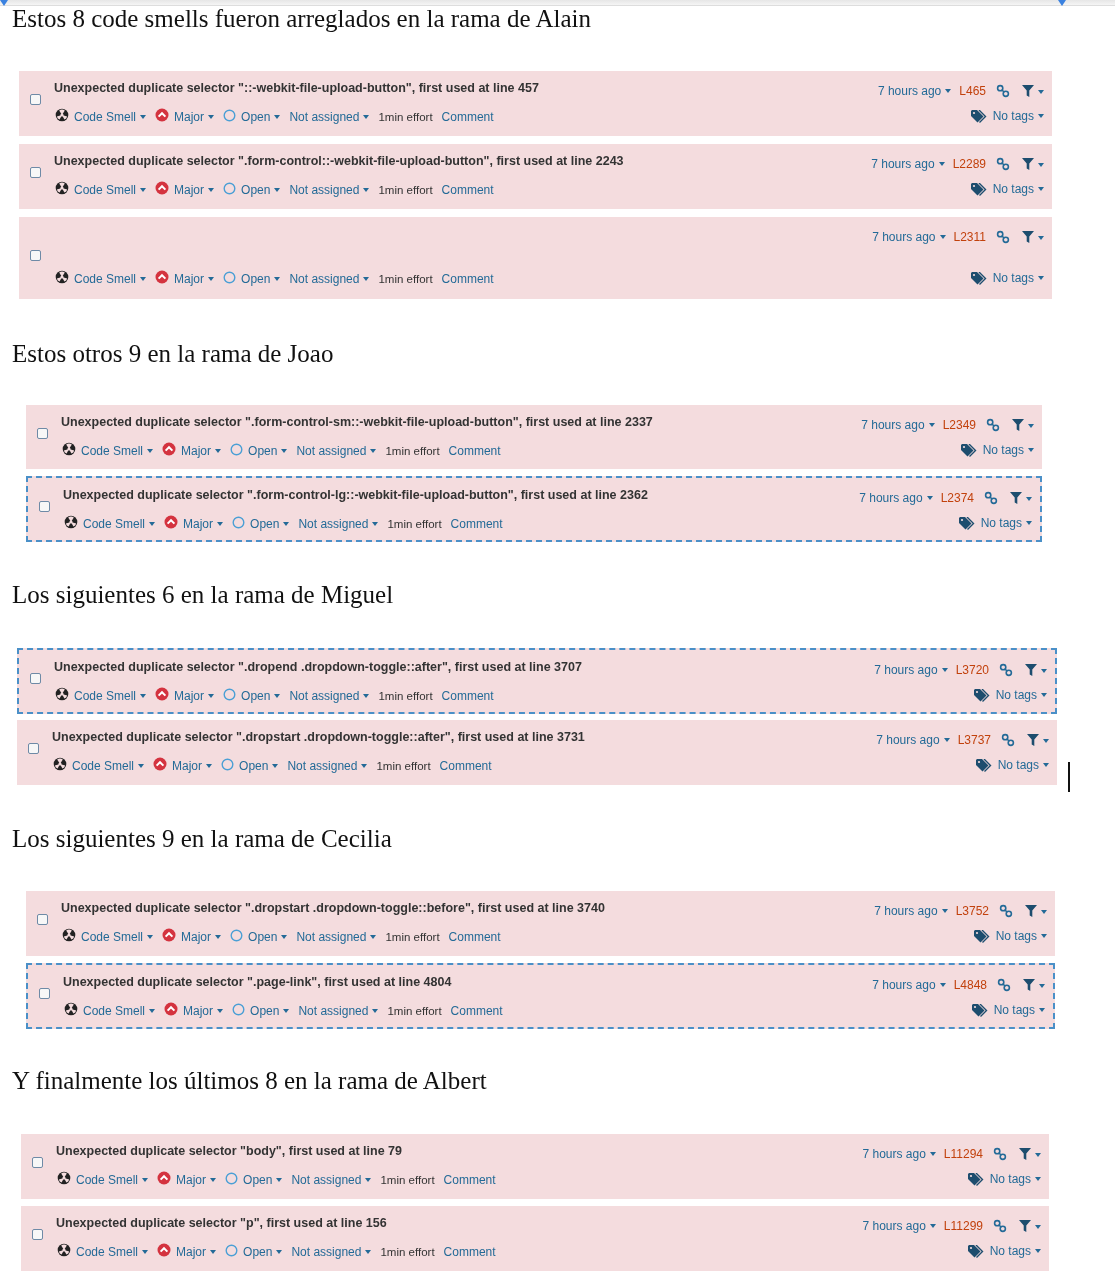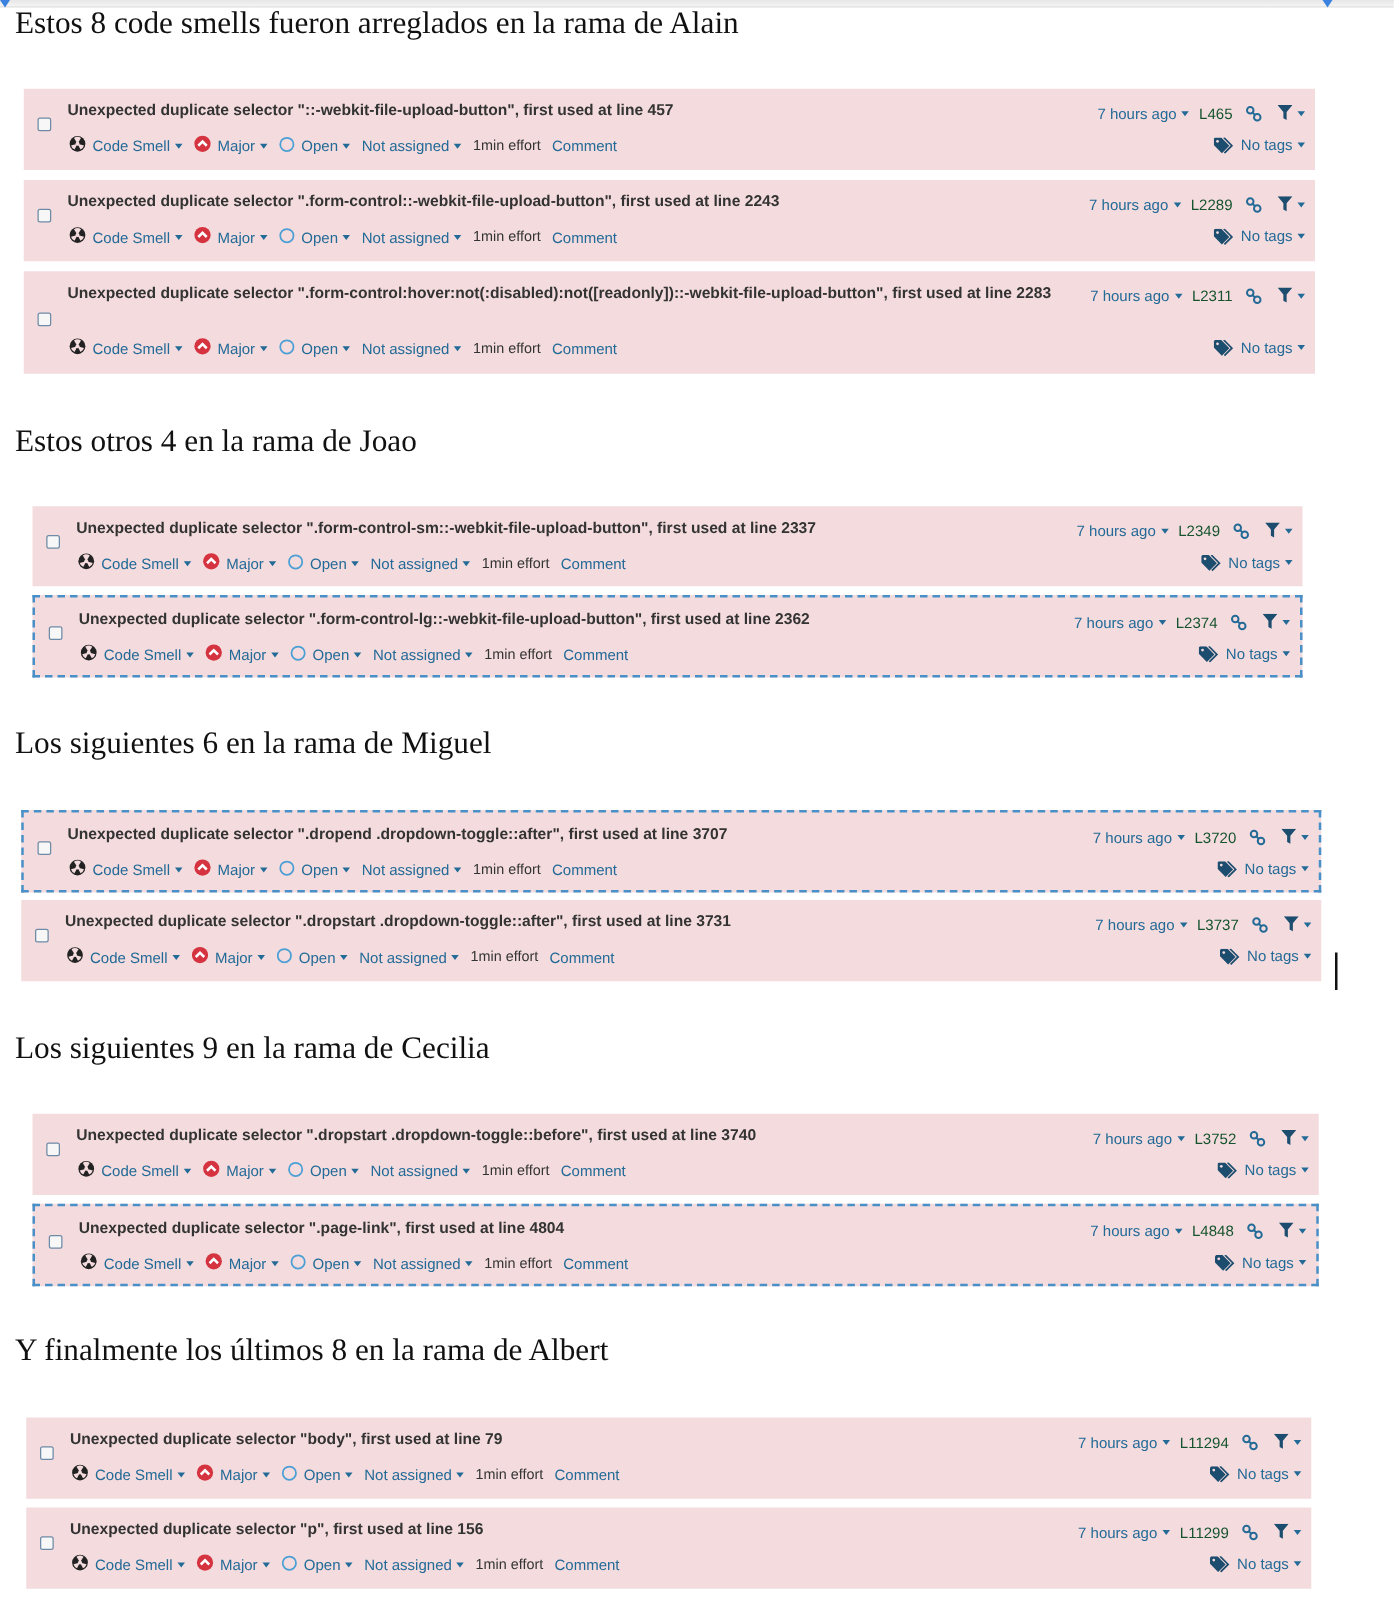--- a/index.html
+++ b/index.html
@@ -19,26 +19,26 @@
   .msg { position: absolute; font-size: 12.5px; font-weight: bold; color: #333;
          line-height: 19px; }
   .meta { position: absolute; display: flex; align-items: center; font-size: 12px;
           color: #236a97; white-space: nowrap; }
   .meta .item { display: inline-flex; align-items: center; margin-right: 9px; text-align: right; }
   .meta .caret { display: inline-block; width: 0; height: 0; margin-left: 4px;
                  border-left: 3.5px solid transparent; border-right: 3.5px solid transparent;
                  border-top: 4px solid #236a97; }
   .meta .plain { color: #333; margin-right: 9px; font-size: 11.5px; }
   .ico { display: inline-block; margin-right: 5px; }
-  .right1 { position: absolute; display: flex; align-items: flex-start; font-size: 12px;
+  .right1 { position: absolute; display: flex; align-items: flex-end; font-size: 12px;
             color: #236a97; white-space: nowrap; }
   .right1 .caret, .right2 .caret { display: inline-block; width: 0; height: 0; margin-left: 4px;
             border-left: 3.5px solid transparent; border-right: 3.5px solid transparent;
             border-top: 4px solid #236a97; }
-  .right1 .line { color: #14532d; margin-left: 8px; }
+  .right1 .line { color: #c2410c; margin-left: 8px; }
   .right1 .link { margin-left: 10px; display: inline-flex; }
   .right1 .filter { margin-left: 12px; display: inline-flex; align-items: center; }
   .right2 { position: absolute; display: flex; align-items: center; font-size: 12px;
             color: #236a97; white-space: nowrap; }
   .cursor { position: absolute; left: 1068px; top: 762px; width: 2px; height: 30px; background: #111; }
 </style>
 </head>
 <body>
 
 <div class="topbar">
@@ -185,21 +185,20 @@
             <circle cx="3" cy="3" r="1.1" fill="#f4dcde"></circle>
             <path d="M8 0 L14.5 6.5 L8.5 12.5" stroke="#1d4d6e" stroke-width="1.4" fill="none"></path>
           </svg>
         </span>
         <span>No tags</span>
         <span class="caret"></span>
       </div>
     </div>
     <div class="issue" style="left:19px;top:217px;width:1033px;height:82px">
       <div class="checkbox" style="left:11px;top:33px"></div>
-      <div class="msg" style="left:35px;top:8px;width:790px">Unexpected duplicate selector ".form-control:hover:not(:disabled):not([readonly])::-webkit-file-upload-button", first used at line 2283</div>
       <div class="meta" style="left:36px;top:53px">
         <span class="item">
           <span class="ico"><svg width="14" height="14" viewBox="0 0 14 14">
               <circle cx="7" cy="7" r="6.3" fill="#222"></circle>
               <circle cx="7" cy="7" r="1.6" fill="#f4dcde"></circle>
               <path d="M7 7 L4.2 2.4 A5 5 0 0 1 9.8 2.4 Z" fill="#f4dcde"></path>
               <path d="M7 7 L12.2 8.4 A5 5 0 0 1 9.4 11.6 Z" fill="#f4dcde"></path>
               <path d="M7 7 L4.6 11.6 A5 5 0 0 1 1.8 8.4 Z" fill="#f4dcde"></path>
             </svg></span>
           <span>Code Smell</span>
@@ -254,21 +253,21 @@
           <svg width="17" height="13" viewBox="0 0 17 13">
             <path d="M0 1 V6 L6.5 12.5 L12.5 6.5 L6 0 H1 Z" fill="#1d4d6e"></path>
             <circle cx="3" cy="3" r="1.1" fill="#f4dcde"></circle>
             <path d="M8 0 L14.5 6.5 L8.5 12.5" stroke="#1d4d6e" stroke-width="1.4" fill="none"></path>
           </svg>
         </span>
         <span>No tags</span>
         <span class="caret"></span>
       </div>
     </div>
-    <div class="heading" style="top:339px">Estos otros 4 en la rama de Joao</div>
+    <div class="heading" style="top:339px">Estos otros 9 en la rama de Joao</div>
     <div class="issue" style="left:26px;top:405px;width:1016px;height:64px">
       <div class="checkbox" style="left:11px;top:23px"></div>
       <div class="msg" style="left:35px;top:8px;width:760px">Unexpected duplicate selector ".form-control-sm::-webkit-file-upload-button", first used at line 2337</div>
       <div class="meta" style="left:36px;top:37px">
         <span class="item">
           <span class="ico"><svg width="14" height="14" viewBox="0 0 14 14">
               <circle cx="7" cy="7" r="6.3" fill="#222"></circle>
               <circle cx="7" cy="7" r="1.6" fill="#f4dcde"></circle>
               <path d="M7 7 L4.2 2.4 A5 5 0 0 1 9.8 2.4 Z" fill="#f4dcde"></path>
               <path d="M7 7 L12.2 8.4 A5 5 0 0 1 9.4 11.6 Z" fill="#f4dcde"></path>

